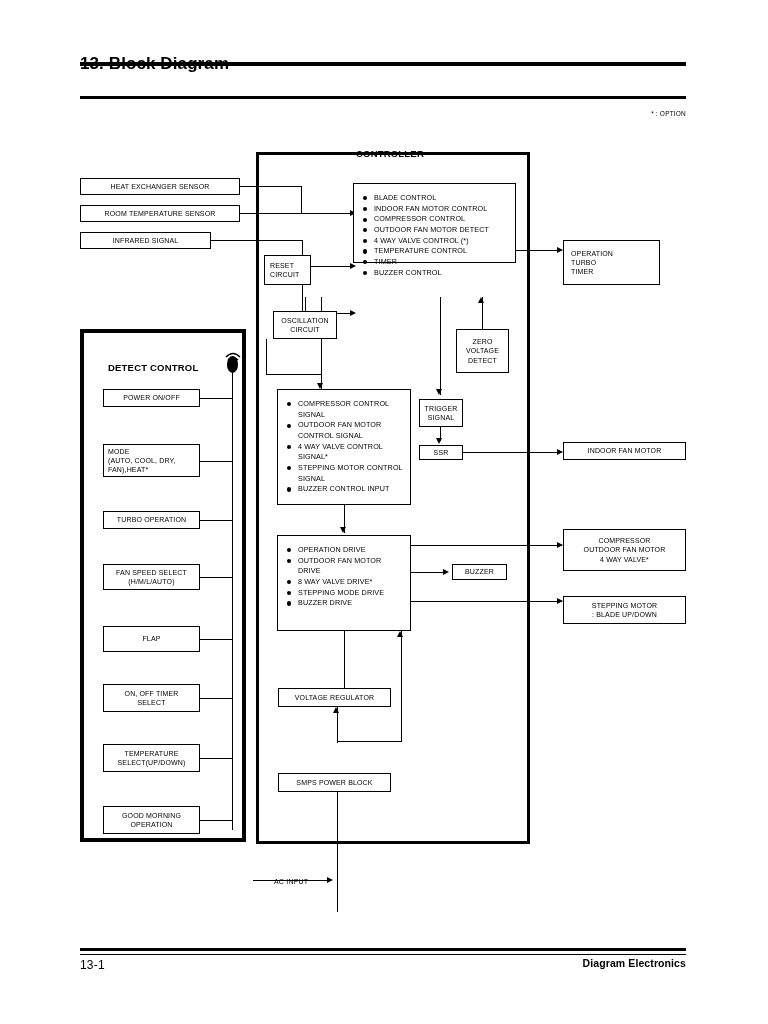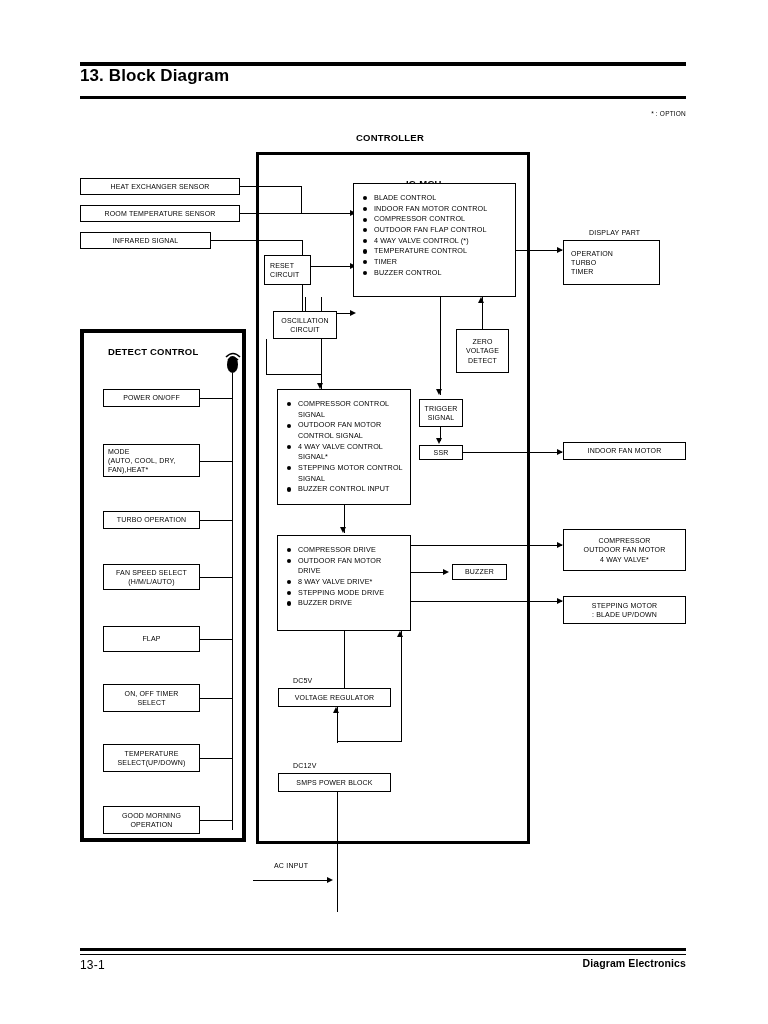--- a/index.html
+++ b/index.html
@@ -14,21 +14,21 @@
     color: #000;
     overflow: hidden;
   }
 
   
   #header-rule-top {
     position: absolute; left: 80px; top: 62px; width: 606px; height: 4px;
     background: #000;
   }
   #page-title {
-    position: absolute; left: 80px; top: 66px;
+    position: absolute; left: 80px; top: 54px;
     font-size: 17px; font-weight: bold; letter-spacing: .1px;
   }
   #header-rule-bottom {
     position: absolute; left: 80px; top: 96px; width: 606px; height: 3px;
     background: #000;
   }
   #option-note {
     position: absolute; right: 82px; top: 110px;
     font-size: 6.5px; letter-spacing: .2px;
   }
@@ -51,20 +51,21 @@
     justify-content: flex-start;
     text-align: left;
     padding-left: 5px;
   }
   .caption {
     position: absolute;
     font-size: 7px;
     letter-spacing: .2px;
     z-index: 4;
     white-space: nowrap;
+    margin-top: 16px;
   }
   .caption.bold { font-weight: bold; font-size: 9.5px; }
 
   
   #controller-box {
     position: absolute;
     left: 256px; top: 152px; width: 274px; height: 692px;
     border: 3.5px solid #000;
     background: #fff;
     z-index: 1;
@@ -188,26 +189,26 @@
 <div class="ln lnh" style="left:240px; top:213px; width:62px;"></div>
 <div class="ln lnh" style="left:301px; top:213px; width:51px;"></div>
 <div class="arrow right" style="left:350px; top:209.5px;"></div>
 
 <div class="ln lnh" style="left:211px; top:240px; width:92px;"></div>
 <div class="ln lnv" style="left:302px; top:240px; height:74px;"></div>
 <div class="ln lnh" style="left:302px; top:313px; width:50px;"></div>
 <div class="arrow right" style="left:350px; top:309.5px;"></div>
 
 <div class="caption bold" style="left:406px; top:178px;text-align:right;">IC-MCU</div>
-<div class="bullet-list" id="ic-mcu-list" style="left:353px; top:183px; width:163px; height:114px;">
+<div class="bullet-list" id="ic-mcu-list" style="left:353px; top:183px; width:163px; height:80px;">
   <ul>
     <li>BLADE CONTROL</li>
     <li>INDOOR FAN MOTOR CONTROL</li>
     <li>COMPRESSOR CONTROL</li>
-    <li>OUTDOOR FAN FLAP CONTROL</li>
+    <li>OUTDOOR FAN MOTOR DETECT</li>
     <li>4 WAY VALVE CONTROL (*)</li>
     <li>TEMPERATURE CONTROL</li>
     <li>TIMER</li>
     <li>BUZZER CONTROL</li>
   </ul>
 </div>
 
 <div class="box left-text" style="left:264px; top:255px; width:47px; height:30px; flex-direction:column; align-items:flex-start; justify-content:center;">
   <span>RESET</span>
   <span>CIRCUIT</span>
@@ -264,21 +265,21 @@
   </ul>
 </div>
 
 <div class="ln lnv" style="left:266px; top:339px; height:36px;"></div>
 <div class="ln lnh" style="left:266px; top:374px; width:56px;"></div>
 
 <div class="ln lnv" style="left:344px; top:505px; height:28px;"></div>
 <div class="arrow down" style="left:340.4px; top:527px;"></div>
 <div class="bullet-list" style="left:277px; top:535px; width:134px; height:96px;">
   <ul>
-    <li>COMPRESSOR DRIVE</li>
+    <li>OPERATION DRIVE</li>
     <li>OUTDOOR FAN MOTOR DRIVE</li>
     <li>8 WAY VALVE DRIVE*</li>
     <li>STEPPING MODE DRIVE</li>
     <li>BUZZER DRIVE</li>
   </ul>
 </div>
 
 <div class="ln lnh" style="left:411px; top:545px; width:151px;"></div>
 <div class="arrow right" style="left:557px; top:541.5px;"></div>
 

